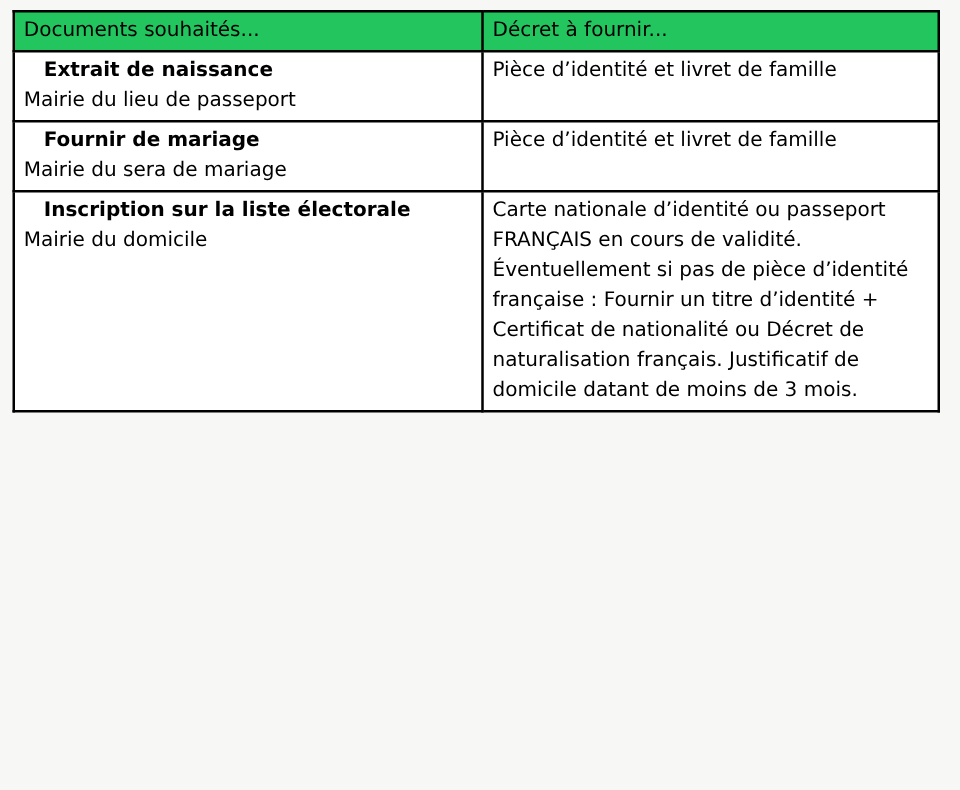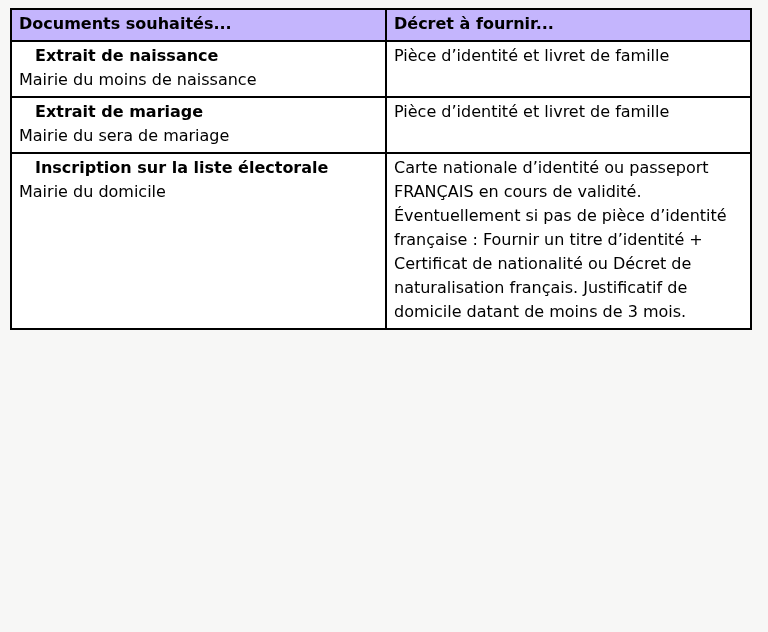--- a/index.html
+++ b/index.html
@@ -22,22 +22,22 @@
   .doc-table th,
   .doc-table td {
     border: 2px solid #000;
     vertical-align: top;
     text-align: left;
     padding: 2px 7px 4px 7px;
     font-size: 16px;
     line-height: 24px;
   }
   .doc-table th {
-    background: #c4b5fd;
-    font-weight: bold;
+    background: #22c55e;
+    font-weight: normal;
   }
   .col-documents { width: 375px; }
   .col-pieces    { width: 365px; }
   .doc-title {
     display: block;
     font-weight: bold;
     margin-left: 16px;
   }
   .doc-office {
     display: block;
@@ -58,29 +58,29 @@
   <thead>
     <tr>
       <th>Documents souhaités...</th>
       <th>Décret à fournir...</th>
     </tr>
   </thead>
   <tbody>
     <tr>
       <td>
         <span class="doc-title">Extrait de naissance</span>
-        <span class="doc-office">Mairie du moins de naissance</span>
+        <span class="doc-office">Mairie du lieu de passeport</span>
       </td>
       <td>
         <span class="pieces-text">Pièce d’identité et livret de famille</span>
       </td>
     </tr>
     <tr>
       <td>
-        <span class="doc-title">Extrait de mariage</span>
+        <span class="doc-title">Fournir de mariage</span>
         <span class="doc-office">Mairie du sera de mariage</span>
       </td>
       <td>
         <span class="pieces-text">Pièce d’identité et livret de famille</span>
       </td>
     </tr>
     <tr>
       <td>
         <span class="doc-title">Inscription sur la liste électorale</span>
         <span class="doc-office">Mairie du domicile</span>

